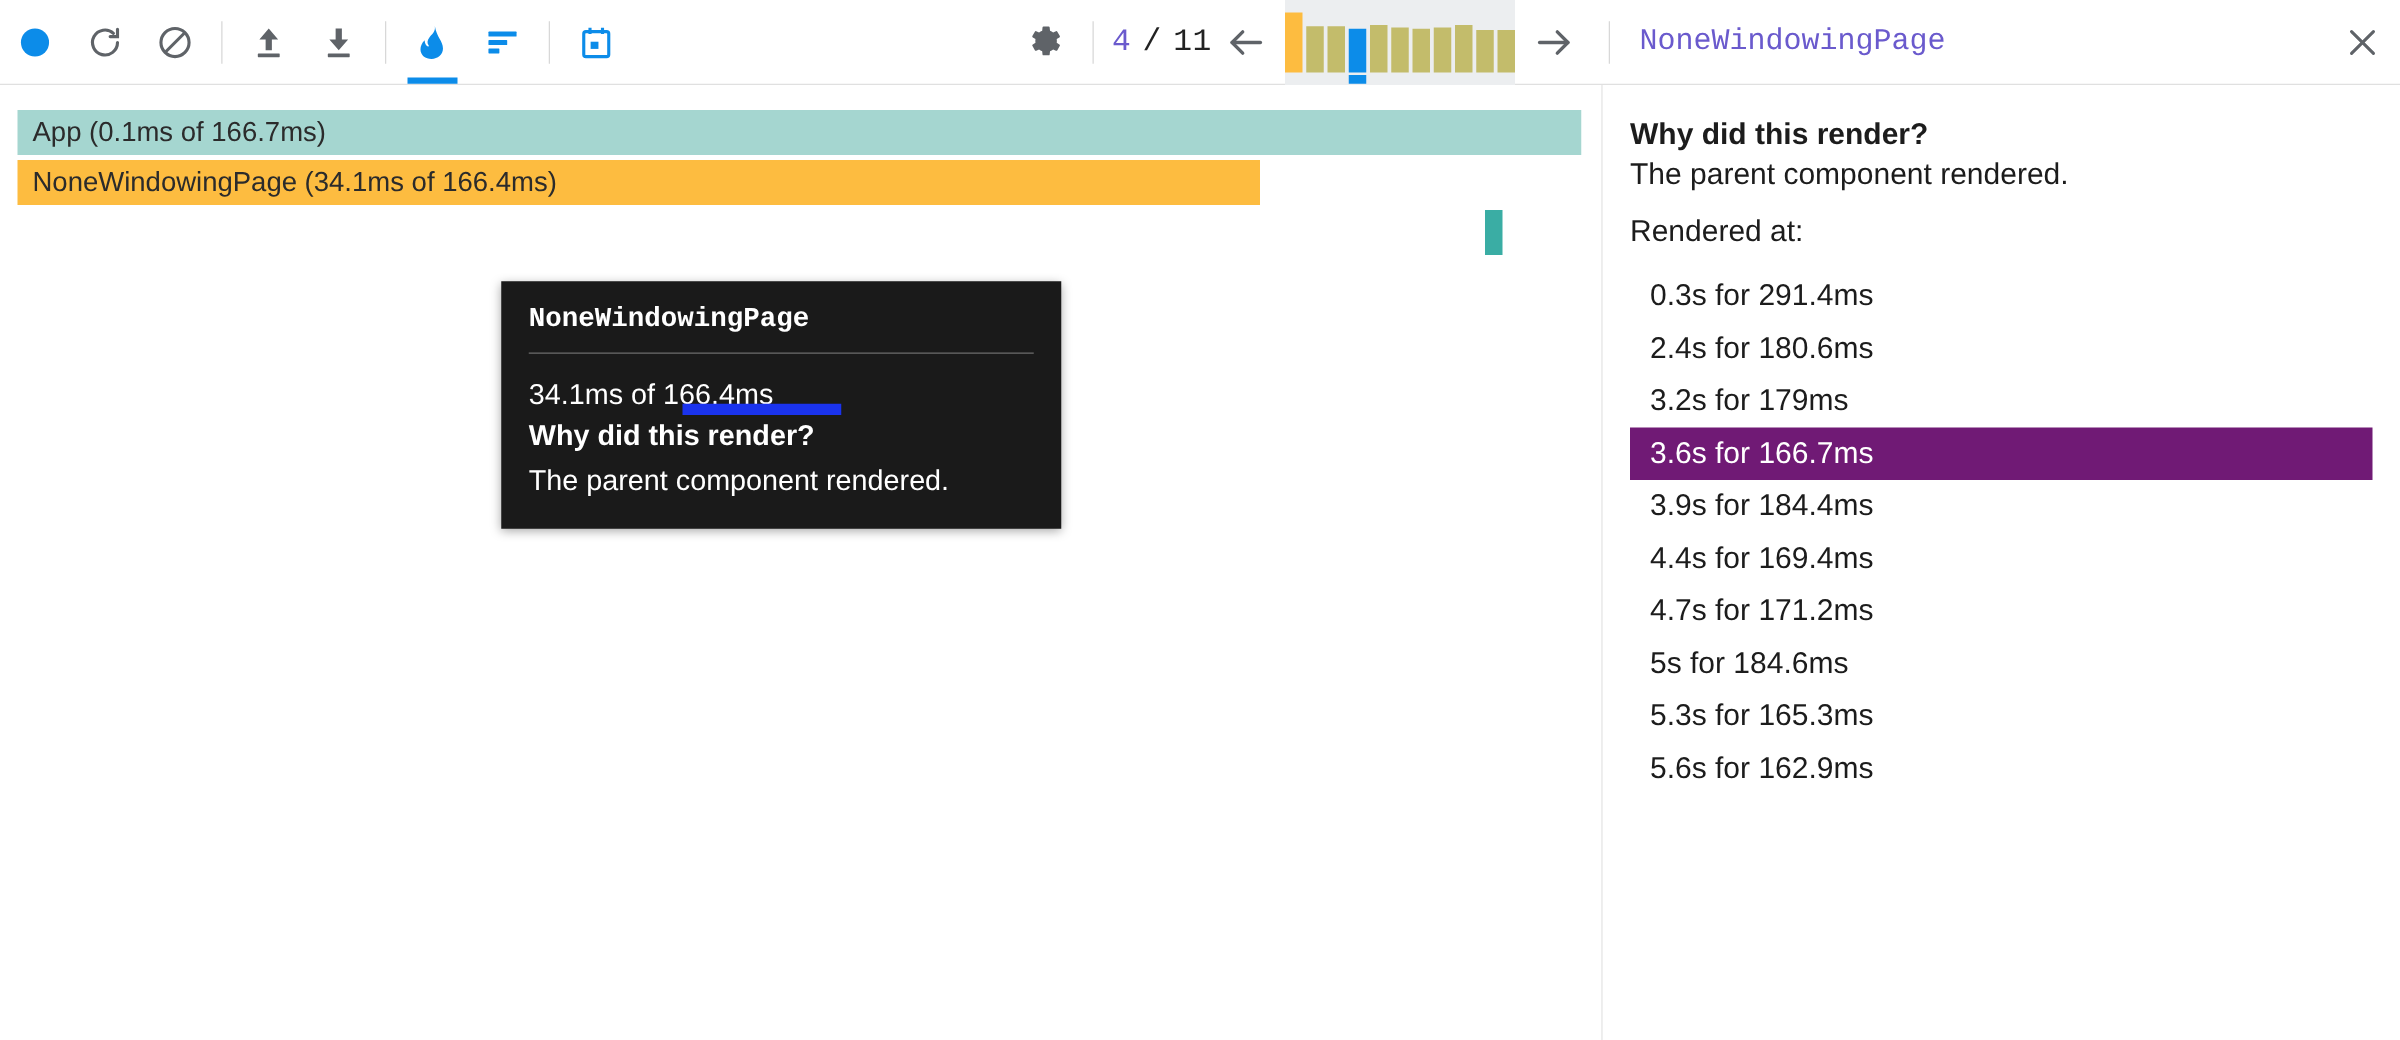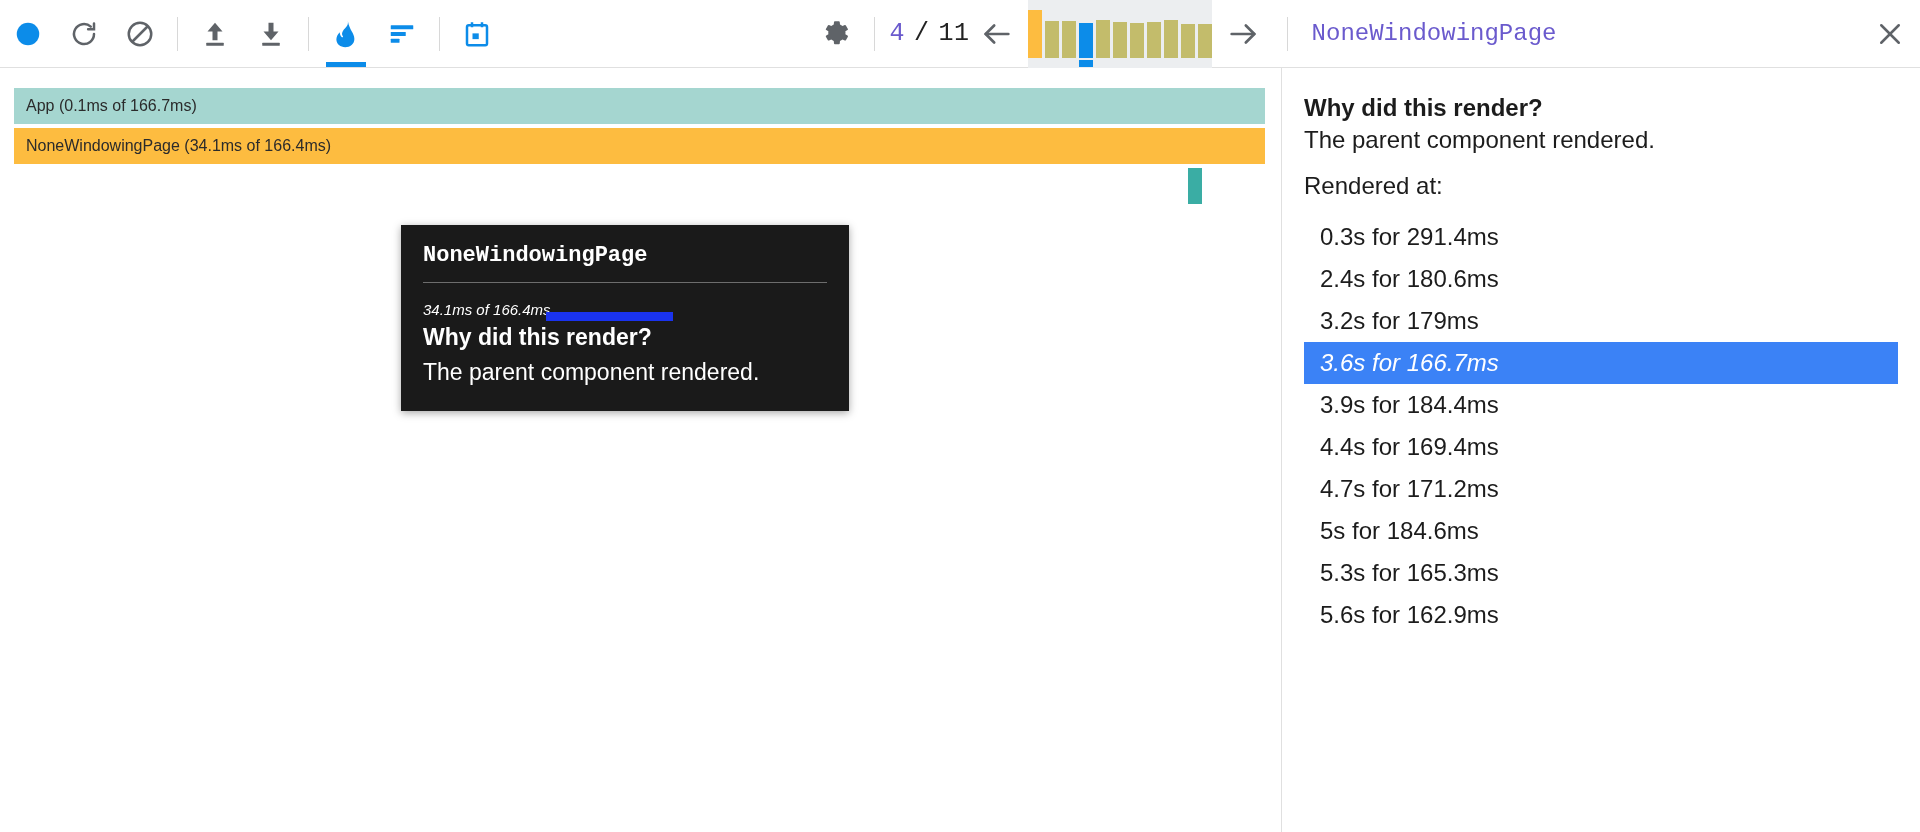--- a/index.html
+++ b/index.html
@@ -124,28 +124,28 @@
     position: relative;
     background: #ffffff;
     overflow: hidden;
   }
   .flame-row {
     position: absolute;
     height: 36px;
     display: flex;
     align-items: center;
     padding-left: 12px;
-    font-size: 16px;
+    font-size: 22px;
     color: #2b2b2b;
     cursor: pointer;
     white-space: nowrap;
     overflow: hidden;
   }
   .flame-row.r0 { top: 20px;  left: 14px; width: 1251px; background: #a5d6d0; }
-  .flame-row.r1 { top: 60px;  left: 14px; width: 1251px; background: #fdbc40; }
+  .flame-row.r1 { top: 60px;  left: 14px; width: 994px; background: #fdbc40; }
   .flame-marker {
     position: absolute;
     top: 100px; left: 1188px;
     width: 14px; height: 36px;
     background: #3aada4;
   }
 
   
   .tooltip {
     position: absolute;
@@ -162,25 +162,24 @@
     font-size: 22px;
     font-weight: bold;
     color: #ffffff;
     padding-bottom: 14px;
   }
   .tt-rule {
     height: 1px; background: #6d6d6d;
     margin-bottom: 16px;
   }
   .tt-duration {
-    font-size: 15px;
+    font-size: 23px;
     line-height: 1.45;
     color: #ffffff;
     position: relative;
-    font-style: italic;
   }
   .tt-why {
     font-size: 23px;
     font-weight: bold;
     line-height: 1.45;
     color: #ffffff;
     position: relative;
   }
   .tt-why::before {
     content: "";
@@ -223,23 +222,22 @@
   }
   .dt-list { list-style: none; margin-top: 16px; }
   .dt-list-item {
     font-size: 24px;
     color: #1c1c1c;
     padding: 7px 10px 7px 16px;
     cursor: pointer;
     white-space: nowrap;
   }
   .dt-list-item.selected {
-    background: #3b82f6;
-    color: #ffffff;
-    font-style: italic;
+    background: #701a75;
+    color: #ffffff;
   }
 
   svg { display: block; }
 </style>
 </head>
 <body>
 
 <div id="app">
 
   <div class="toolbar">

